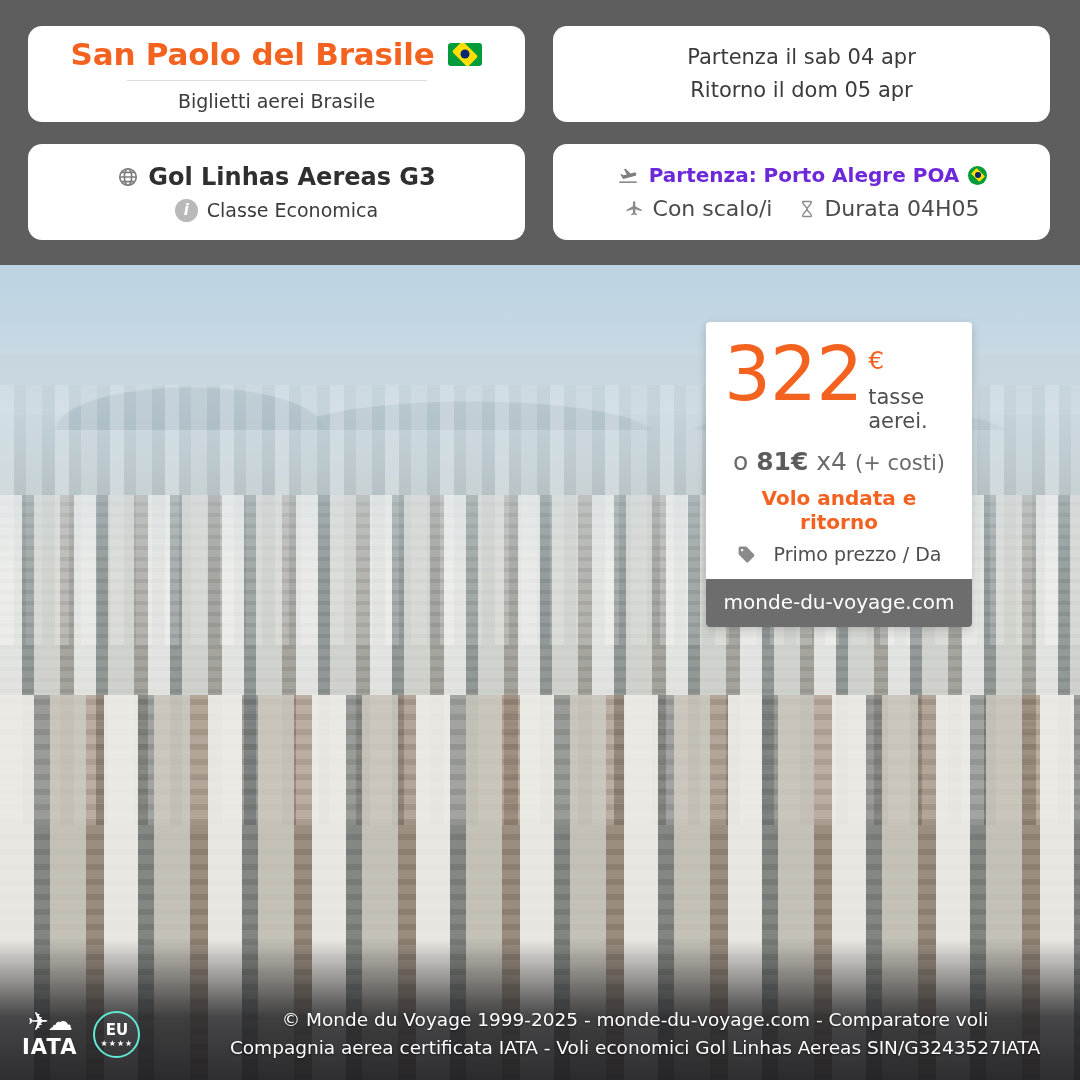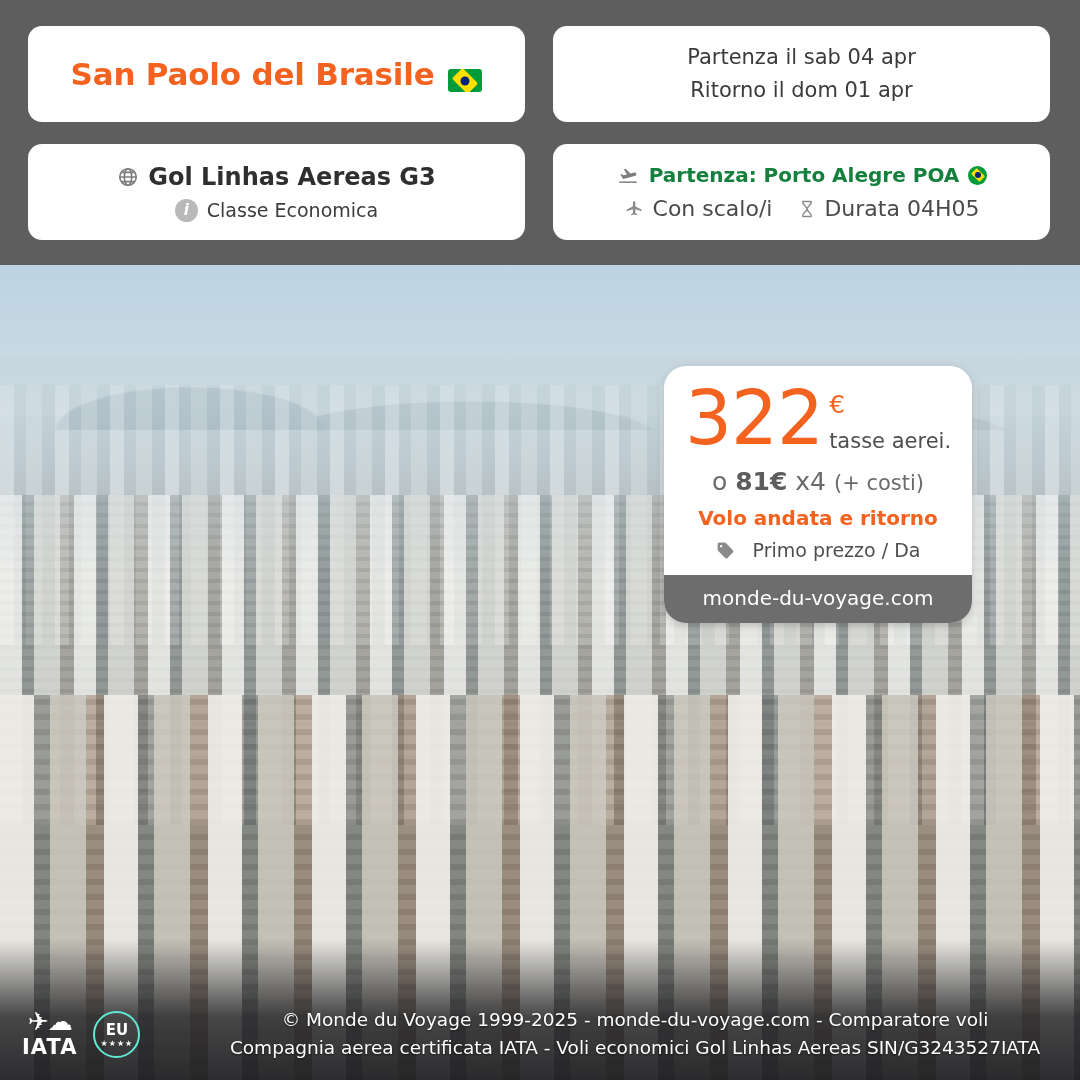--- a/index.html
+++ b/index.html
@@ -35,21 +35,21 @@
     display: flex;
     flex-direction: column;
     align-items: center;
     justify-content: center;
     text-align: center;
     padding: 6px 12px;
   }
 
   .dest-title {
     display: flex;
-    align-items: flex-end;
+    align-items: center;
     justify-content: center;
     gap: 14px;
     font-size: 31px;
     font-weight: bold;
     color: #f4621f;
     letter-spacing: -0.2px;
   }
   .flag {
     display: inline-block;
     width: 34px; height: 23px;
@@ -110,21 +110,21 @@
     font-size: 19px;
     color: #3b3b3b;
   }
   .dep-line {
     display: flex;
     align-items: center;
     justify-content: center;
     gap: 9px;
     font-size: 20px;
     font-weight: bold;
-    color: #15803d;
+    color: #6d28d9;
   }
   .dep-sub {
     margin-top: 9px;
     display: flex;
     align-items: center;
     justify-content: center;
     gap: 26px;
     font-size: 22px;
     color: #4a4a4a;
   }
@@ -201,26 +201,25 @@
   }
   .darkfoot {
     position: absolute; left:0; bottom:0; width:1080px; height:140px;
     background: linear-gradient(rgba(40,40,42,0), rgba(35,35,38,.82) 55%, rgba(30,30,33,.92));
   }
 
   
   .price-card {
     position: absolute;
     right: 108px; top: 322px;
-    width: 308px;
+    width: 266px;
     background: #ffffff;
-    border-radius: 22px;
+    border-radius: 4px;
     overflow: hidden;
     box-shadow: 0 3px 10px rgba(0,0,0,.18);
-    margin-top: 44px;
   }
   .price-body { padding: 18px 18px 14px 18px; text-align: center; }
   .price-main {
     display: flex; align-items: flex-start; justify-content: center;
     gap: 6px;
   }
   .price-num {
     font-size: 74px; line-height: .92;
     color: #f4621f; font-weight: 400;
     letter-spacing: -1px;
@@ -283,25 +282,26 @@
 <div id="page">
 
   <div class="top-panel">
     <div class="cards-grid">
 
       <div class="card">
         <div class="dest-title">
           <span>San Paolo del Brasile</span>
           <span class="flag"></span>
         </div>
+        <div class="dest-sub">Biglietti aerei Brasile</div>
       </div>
 
       <div class="card">
         <div class="dates-line">Partenza il sab 04 apr</div>
-        <div class="dates-line">Ritorno il dom 01 apr</div>
+        <div class="dates-line">Ritorno il dom 05 apr</div>
       </div>
 
       <div class="card">
         <div class="airline-line">
           <span class="ic">
             <svg width="22" height="22" viewBox="0 0 24 24" fill="none" stroke="#7d7d7d" stroke-width="1.8">
               <circle cx="12" cy="12" r="9"></circle>
               <ellipse cx="12" cy="12" rx="4" ry="9"></ellipse>
               <path d="M3 12h18M4.5 7h15M4.5 17h15"></path>
             </svg>

